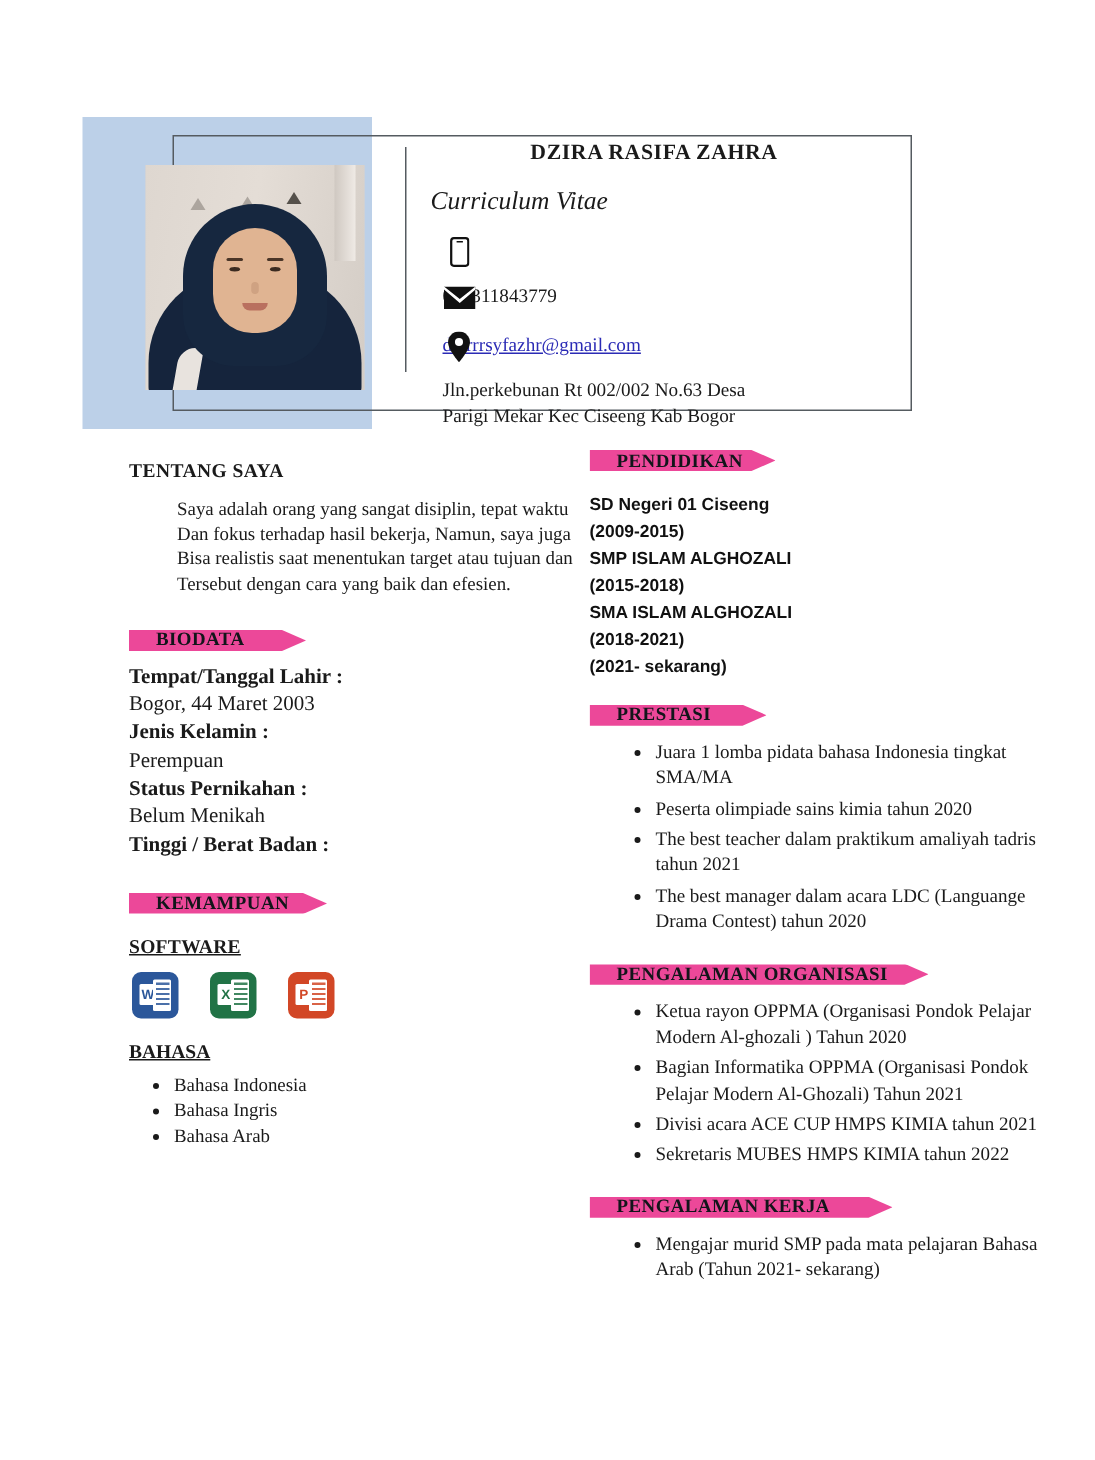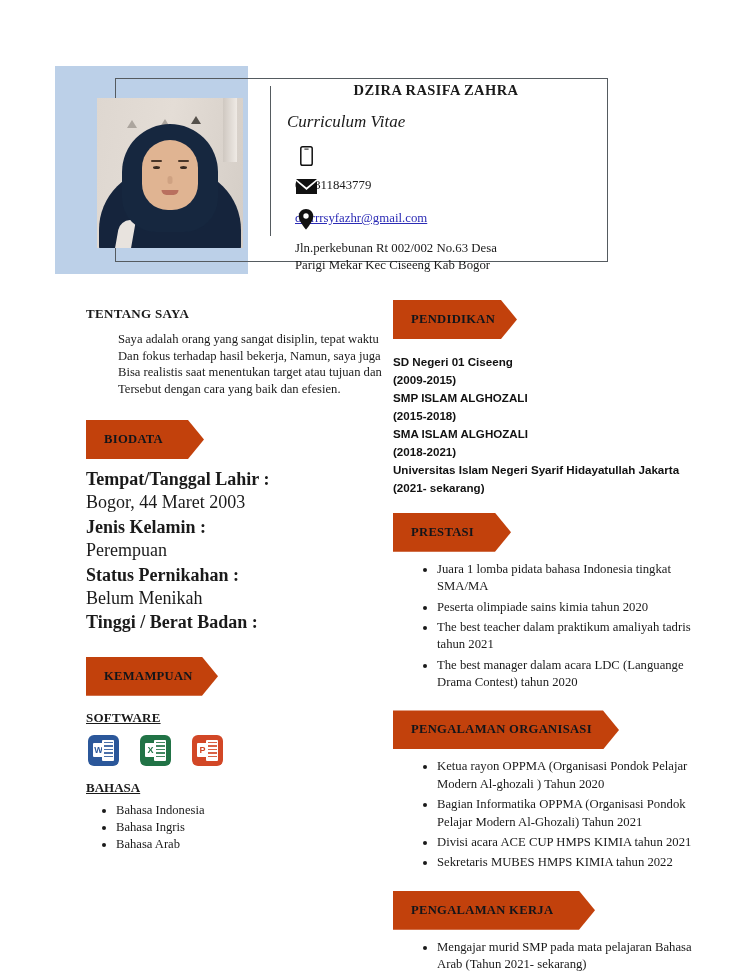--- a/index.html
+++ b/index.html
@@ -11,21 +11,21 @@
     font-family: "Liberation Serif", serif;
     color: #1a1a1a;
     position: relative;
     overflow: hidden;
   }
 
   
   #header-block {
     position: absolute;
     left: 55px;
-    top: 66px;
+    top: 78px;
     width: 553px;
     height: 208px;
   }
   .photo-panel {
     position: absolute;
     left: 0; top: 0;
     width: 193px;
     height: 208px;
     background: #bcd0e8;
   }
@@ -128,22 +128,22 @@
   .c-txt { font-size: 12.8px; line-height: 1.32; }
   .c-txt.link { color: #2b2bb5; text-decoration: underline; }
 
   
   #col-left  { position: absolute; left: 86px;  top: 306px; width: 296px; }
   #col-right { position: absolute; left: 393px; top: 300px; width: 322px; }
 
   
   .banner {
     position: relative;
-    height: 39px;
-    background: #c2410c;
+    height: 14px;
+    background: #ec4899;
     display: flex;
     align-items: center;
     padding-left: 18px;
     margin-bottom: 4px;
     font-weight: bold;
     font-size: 12.6px;
     letter-spacing: .3px;
     color: #12151a;
     clip-path: polygon(0 0, calc(100% - 16px) 0, 100% 50%, calc(100% - 16px) 100%, 0 100%);
   }
@@ -156,21 +156,21 @@
 
   .sec-title {
     font-weight: bold;
     font-size: 13px;
     letter-spacing: .3px;
     margin-bottom: 9px;
   }
   .para { font-size: 12.6px; line-height: 1.33; }
   .para div { white-space: nowrap; margin-left: 32px; }
 
-  .bio { margin-top: 9px; font-size: 18px; line-height: 1.3; }
+  .bio { margin-top: 9px; font-size: 14px; line-height: 1.3; }
   .bio .lbl { font-weight: bold; }
   .bio .val { margin-bottom: 1px; }
 
   .sw-title {
     font-weight: bold; font-size: 13px;
     text-decoration: underline; margin: 14px 0 9px 0;
     letter-spacing:.2px;
   }
   .sw-icons { display: flex; gap: 21px; margin-bottom: 14px; padding-left: 2px; }
   .sw-ico {
@@ -339,21 +339,20 @@
 <div id="col-right">
 
   <div class="banner w-pendidik">PENDIDIKAN</div>
   <div class="edu">
     <div>SD Negeri  01 Ciseeng</div>
     <div class="yr">(2009-2015)</div>
     <div>SMP ISLAM ALGHOZALI</div>
     <div class="yr">(2015-2018)</div>
     <div>SMA ISLAM ALGHOZALI</div>
     <div class="yr"> (2018-2021)</div>
-    <div>Universitas Islam Negeri  Syarif Hidayatullah Jakarta</div>
     <div class="yr">(2021- sekarang)</div>
   </div>
 
   <div class="gap-s"></div>
 
   <div class="banner w-prestasi">PRESTASI</div>
   <ul class="bul-r">
     <li>Juara 1 lomba pidata bahasa Indonesia tingkat SMA/MA</li>
     <li>Peserta olimpiade sains kimia  tahun 2020</li>
     <li>The best teacher dalam praktikum amaliyah tadris tahun 2021</li>

